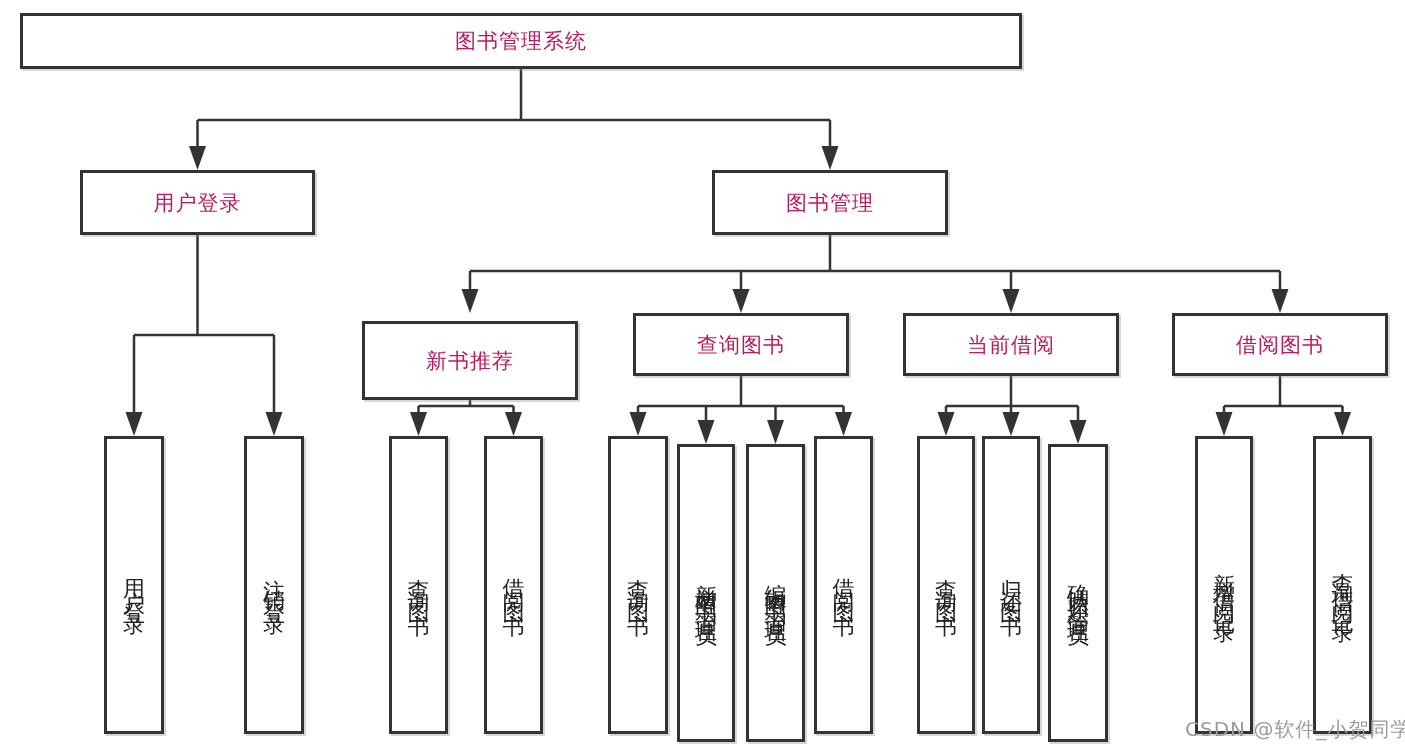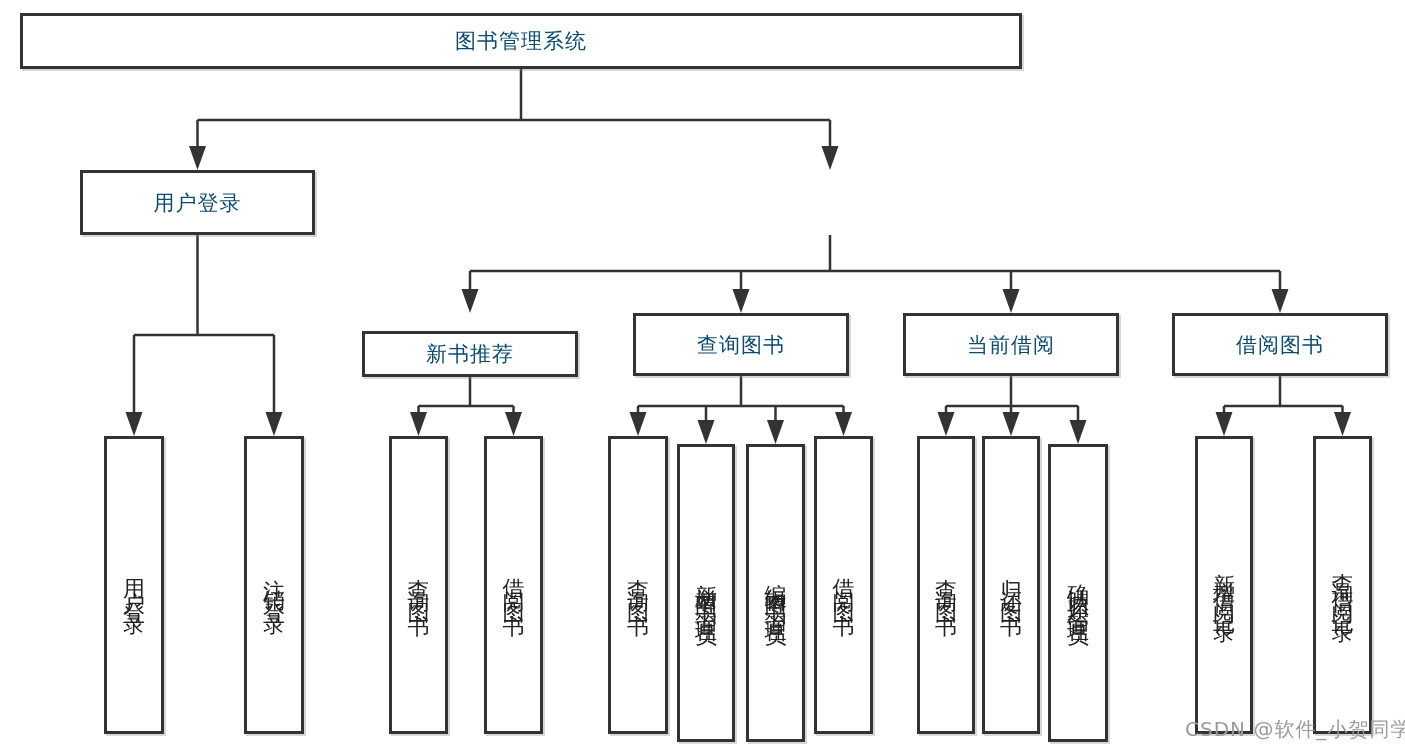--- a/index.html
+++ b/index.html
@@ -17,21 +17,21 @@
     background:#ffffff;
     border:3px solid #333333;
     box-shadow:2px 2px 0 rgba(140,140,140,.35);
     box-sizing:border-box;
     display:flex;align-items:center;justify-content:center;
     z-index:2;
   }
   .hlabel{
     font-size:21px;
     letter-spacing:1px;
-    color:#0c4a6e;
+    color:#be185d;
     white-space:nowrap;
   }
   .vlabel{
     writing-mode:vertical-rl;
     text-orientation:mixed;
     font-size:22px;
     color:#222222;
     line-height:1;
     white-space:nowrap;
   }
@@ -108,22 +108,25 @@
       <polygon points="1342.5,436 1334,412 1351,412" fill="#333333"></polygon>
     </svg>
 
   <div class="node" style="left:20px;top:13px;width:1002px;height:56px">
     <span class="hlabel">图书管理系统</span>
   </div>
 
   <div class="node" style="left:80px;top:170px;width:235px;height:65px">
     <span class="hlabel">用户登录</span>
   </div>
+  <div class="node" style="left:712px;top:170px;width:236px;height:65px">
+    <span class="hlabel">图书管理</span>
+  </div>
 
-  <div class="node" style="left:362px;top:331px;width:216px;height:46px">
+  <div class="node" style="left:362px;top:321px;width:216px;height:79px">
     <span class="hlabel">新书推荐</span>
   </div>
   <div class="node" style="left:633px;top:313px;width:216px;height:63px">
     <span class="hlabel">查询图书</span>
   </div>
   <div class="node" style="left:903px;top:313px;width:216px;height:63px">
     <span class="hlabel">当前借阅</span>
   </div>
   <div class="node" style="left:1172px;top:313px;width:216px;height:63px">
     <span class="hlabel">借阅图书</span>

